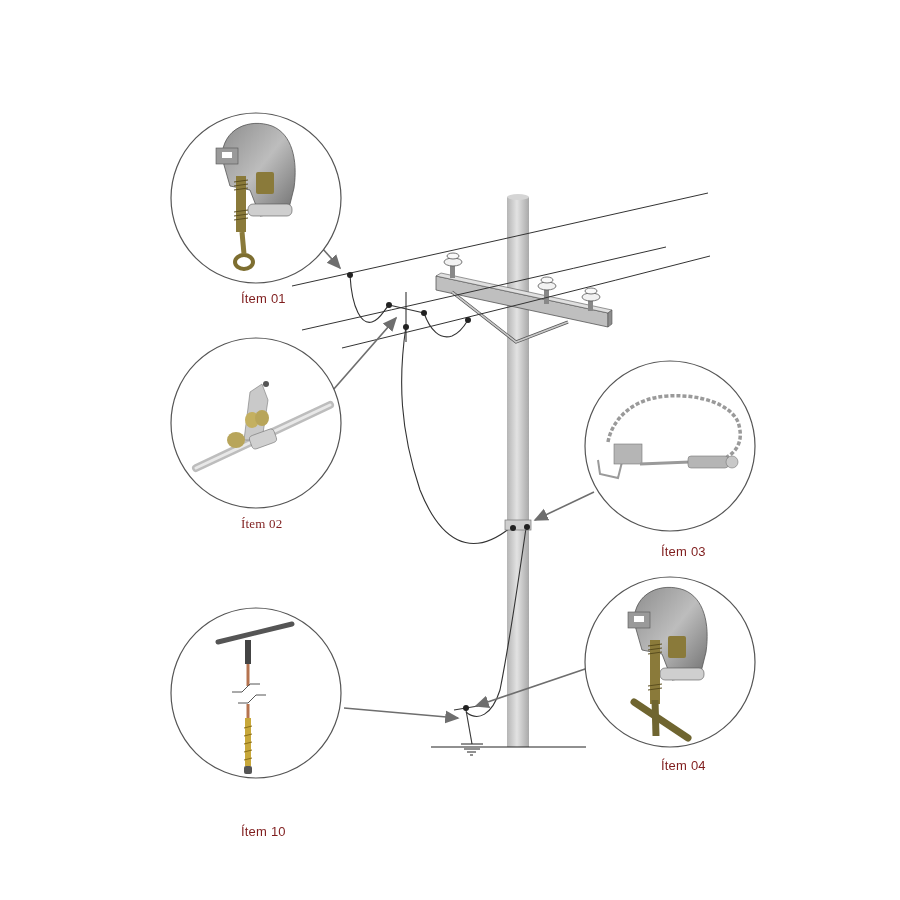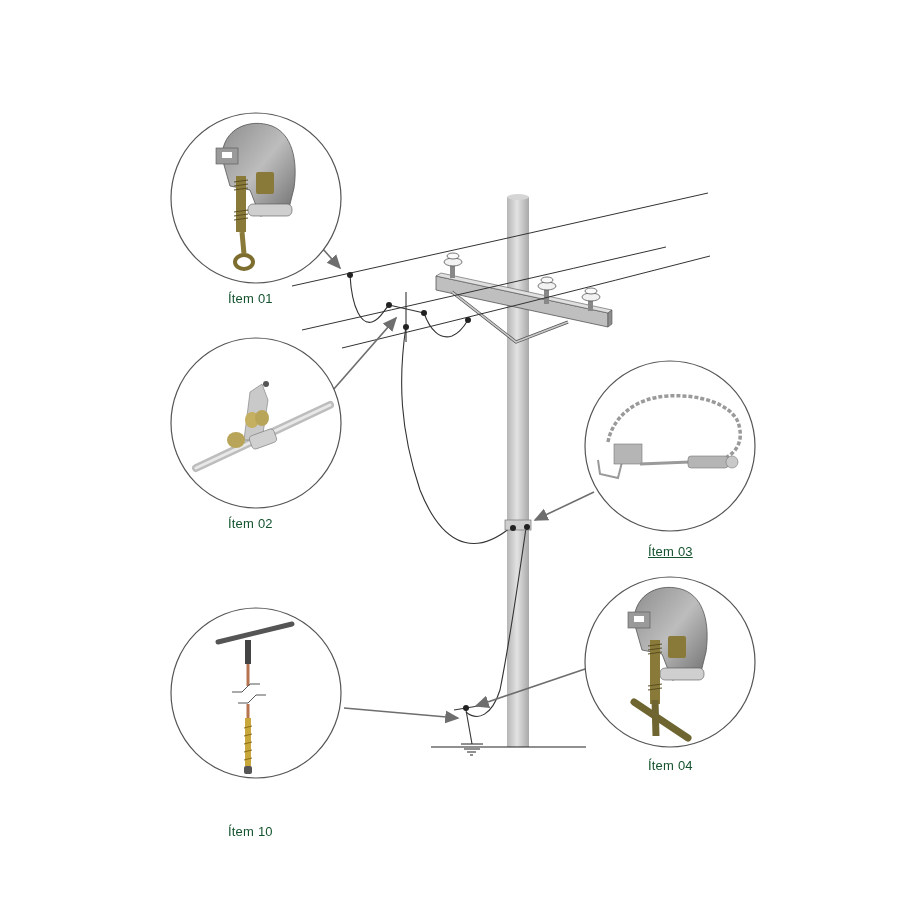--- a/index.html
+++ b/index.html
@@ -1,18 +1,18 @@
 <!DOCTYPE html>
 <html><head>
 <meta charset="utf-8">
 <style>
   html,body{margin:0;padding:0;background:#ffffff;}
   body{width:900px;height:900px;position:relative;overflow:hidden;font-family:"Liberation Sans",sans-serif;}
   #diagram{position:absolute;left:0;top:0;width:900px;height:900px;}
-  .label{position:absolute;font-size:13px;color:#14532d;letter-spacing:0.2px;font-family:"Liberation Sans",sans-serif;}
+  .label{position:absolute;font-size:13px;color:#7f1d1d;letter-spacing:0.2px;font-family:"Liberation Sans",sans-serif;margin-left:13px;}
 </style>
 </head>
 <body>
 
 <svg id="diagram" viewBox="0 0 900 900" xmlns="http://www.w3.org/2000/svg">
   <defs>
     <linearGradient id="poleGrad" x1="0" x2="1" y1="0" y2="0">
       <stop offset="0" stop-color="#b5b5b5"></stop>
       <stop offset="0.45" stop-color="#e2e2e2"></stop>
       <stop offset="1" stop-color="#a9a9a9"></stop>
@@ -189,16 +189,16 @@
         <line x1="244" y1="744" x2="252" y2="742"></line>
           <line x1="244" y1="752" x2="252" y2="750"></line>
         <line x1="244" y1="760" x2="252" y2="758"></line>
       </g>
       <rect x="244" y="766" width="8" height="8" rx="2" fill="#555"></rect>
     </g>
   </g>
 </svg>
 
 <div class="label" style="left:228px;top:291px;">Ítem 01</div>
-<div class="label" style="left:228px;top:516px;">Ítem 02</div>
-<div class="label" style="left:648px;top:544px;text-decoration:underline;">Ítem 03</div>
+<div class="label" style="left:228px;top:516px;font-family:Liberation Serif, serif;">Ítem 02</div>
+<div class="label" style="left:648px;top:544px;">Ítem 03</div>
 <div class="label" style="left:648px;top:758px;">Ítem 04</div>
 <div class="label" style="left:228px;top:824px;">Ítem 10</div>
 
 </body></html>

